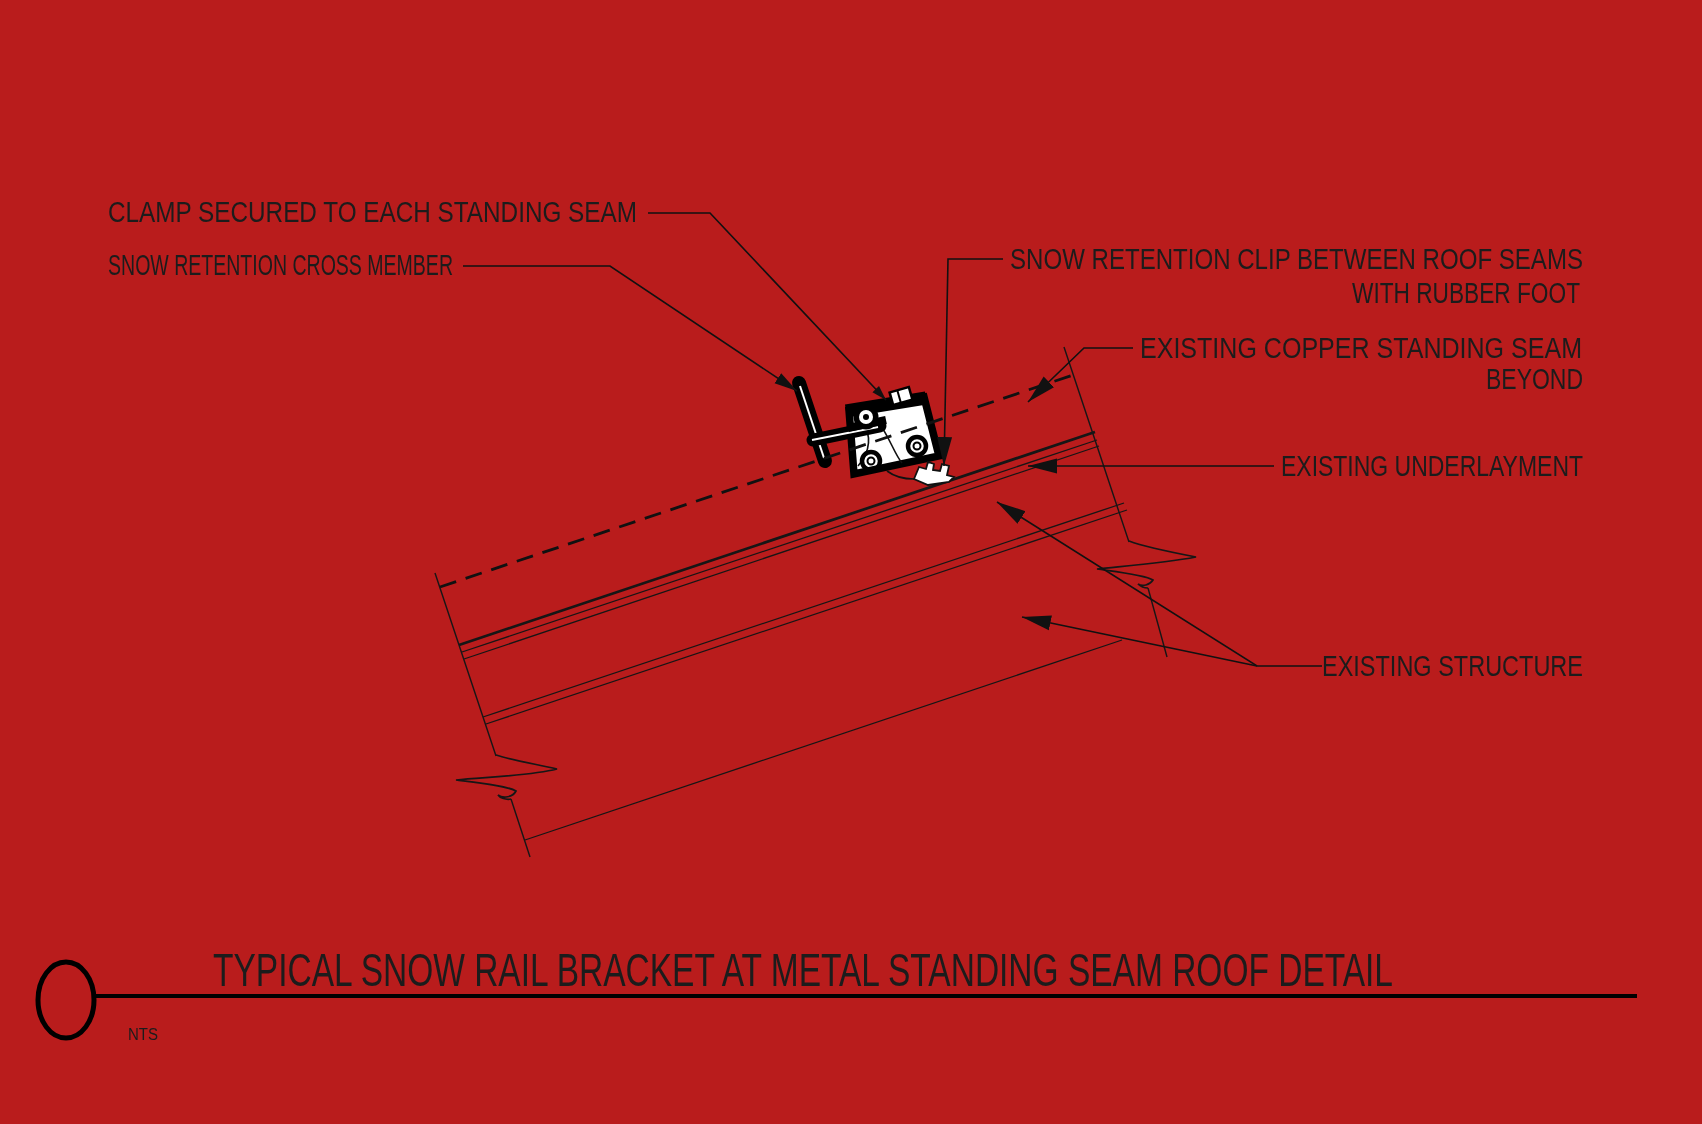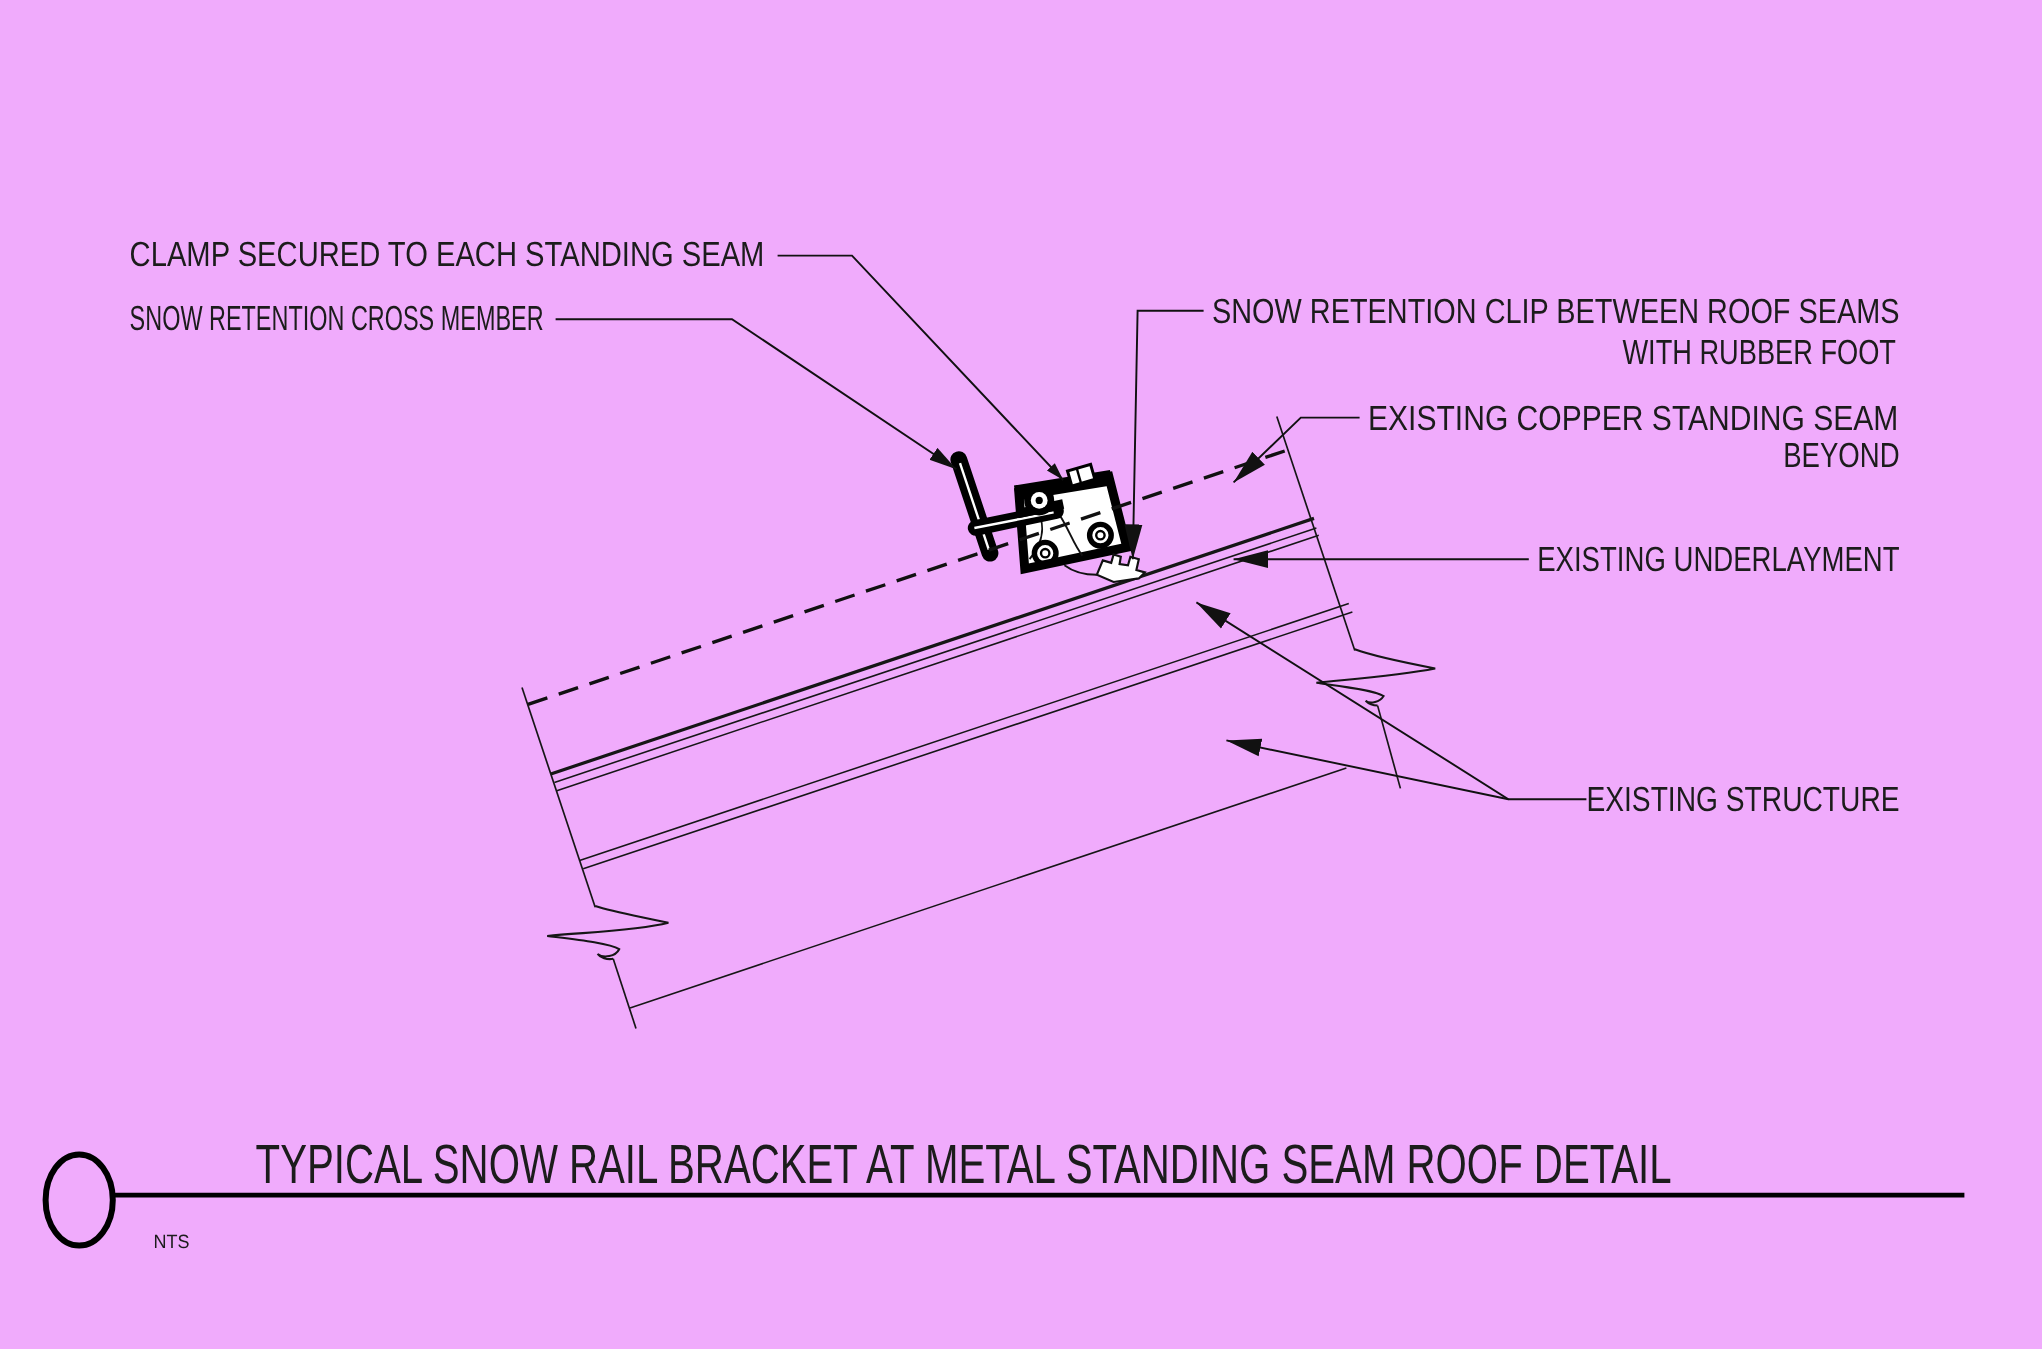--- a/index.html
+++ b/index.html
@@ -1,19 +1,19 @@
 <!DOCTYPE html>
 <html><head>
 <meta charset="utf-8">
 <style>
   html,body{margin:0;padding:0;background:#fff;}
   #stage{
     position:relative;
     width:1702px;height:1124px;
-    background:#f0abfc;
+    background:#b91c1c;
     font-family:"Liberation Sans", sans-serif;
     overflow:hidden;
   }
   svg{display:block;}
   text{
     font-family:"Liberation Sans", sans-serif;
     fill:#1c1c1c;
   }
   .lbl{font-size:29px;}
   .title{font-size:46px;}

